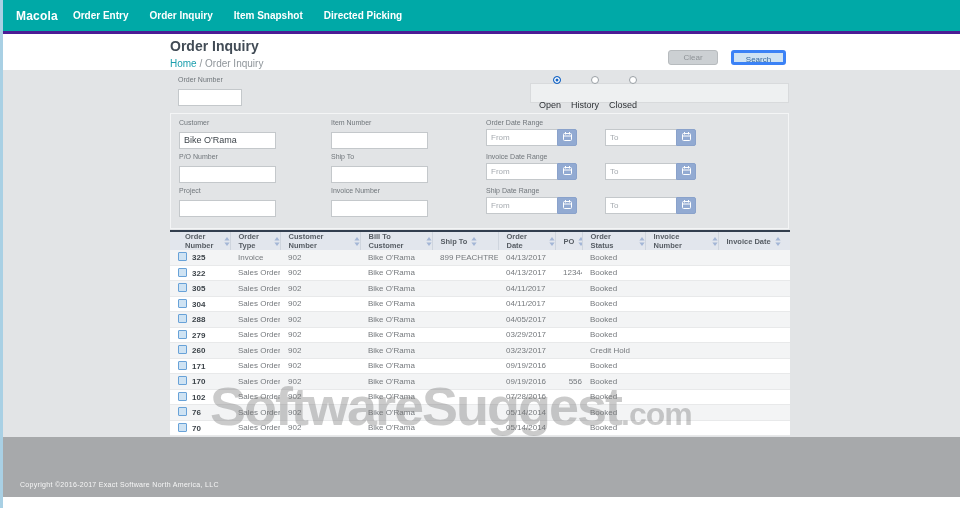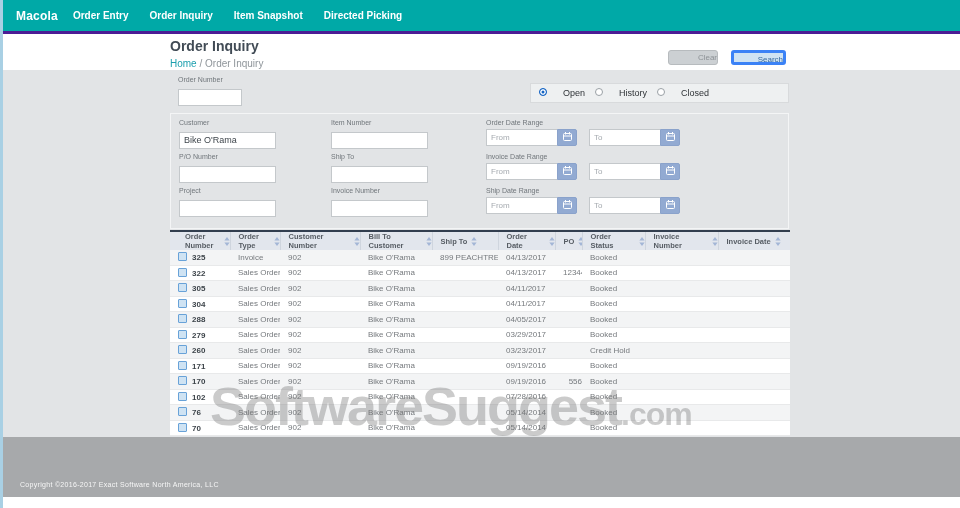--- a/index.html
+++ b/index.html
@@ -12,43 +12,43 @@
   .navbar{position:absolute;top:0;left:0;width:100%;height:34px;background:#00a9a7;border-bottom:3px solid #4c1d95;box-sizing:border-box;display:flex;align-items:center;}
   .brand{margin-left:16px;color:#fff;font-size:12px;font-weight:bold;letter-spacing:.2px;cursor:pointer;}
   .nav-items{display:flex;margin-left:15px;gap:21px;}
   .nav-item{color:#fff;font-size:10px;font-weight:bold;cursor:pointer;white-space:nowrap;}
 
   
   .header-band{position:absolute;top:34px;left:0;width:100%;height:36px;background:#fff;}
   .page-title{position:absolute;left:170px;top:4px;font-size:14px;font-weight:bold;color:#414b55;}
   .breadcrumb{position:absolute;left:170px;top:24px;font-size:10px;color:#8f959a;}
   .breadcrumb .home{color:#1b9fae;cursor:pointer;}
-  .btn{position:absolute;top:16px;height:15px;font-size:8px;border-radius:3px;text-align:right;line-height:13px;box-sizing:border-box;cursor:pointer;font-family:inherit;padding:0;}
+  .btn{position:absolute;top:16px;height:15px;font-size:8px;border-radius:3px;text-align:center;line-height:13px;box-sizing:border-box;cursor:pointer;font-family:inherit;padding:0;}
   .btn-clear{left:668px;width:50px;background:#ccd0d3;border:1px solid #b7bbbe;color:#8d9296;}
   .btn-search{left:731px;width:55px;background:#cfe3f3;border:3px solid #3b82f6;color:#36699e;}
 
   
   .content{position:absolute;top:70px;left:0;width:100%;height:367px;background:#e2e4e6;}
 
   .field-label{display:block;font-size:7px;color:#70767b;margin-bottom:3px;white-space:nowrap;}
   .text-input{height:17px;border:1px solid #c4c8cb;background:#fff;font-size:9px;padding:0 4px;color:#3f464c;font-family:inherit;box-sizing:border-box;width:97px;}
   input::placeholder{color:#a6abb0;}
 
   .order-number-group{position:absolute;left:178px;top:6px;}
   .order-number-group .text-input{width:64px;}
 
   .status-panel{position:absolute;left:530px;top:13px;width:259px;height:20px;background:#eef0f1;border:1px solid #d8dadc;box-sizing:border-box;display:flex;align-items:center;padding-left:8px;gap:10px;}
-  .radio-option{display:flex;align-items:flex-start;gap:16px;cursor:pointer;}
+  .radio-option{display:flex;align-items:flex-end;gap:16px;cursor:pointer;flex-direction:column;}
   .radio-dot{width:8px;height:8px;border-radius:50%;background:#fff;border:1px solid #9aa0a5;box-sizing:border-box;flex:none;}
   .radio-dot.selected{background:#1464c4;border-color:#1464c4;box-shadow:inset 0 0 0 1.5px #fff;}
   .radio-label{font-size:9px;color:#2f3337;}
 
   .filter-panel{position:absolute;left:170px;top:43px;width:619px;height:116px;border:1px solid #f4f5f6;box-sizing:border-box;padding:5px 0 0 8px;}
   .filter-grid{display:grid;grid-template-columns:152px 155px auto;grid-auto-rows:34px;}
-  .range-row{display:flex;gap:12px;}
+  .range-row{display:flex;gap:28px;}
   .date-pair{display:flex;}
   .date-input{width:71px;height:17px;border:1px solid #c4c8cb;border-right:none;background:#fff;font-size:8px;padding:0 4px;color:#3f464c;box-sizing:border-box;font-family:inherit;}
   .cal-btn{width:20px;height:17px;background:#92aad2;border:1px solid #8aa2cb;border-radius:0 2px 2px 0;display:flex;align-items:center;justify-content:center;cursor:pointer;padding:0;box-sizing:border-box;flex:none;}
 
   
   .orders-table{position:absolute;left:170px;top:160px;width:620px;border-collapse:collapse;table-layout:fixed;}
   .orders-table thead th{background:#e2e6ed;border-top:2px solid #323e4f;height:12px;font-size:7.5px;color:#575d64;text-align:left;padding:0 0 0 8px;font-weight:bold;border-right:1px solid #cfd5de;overflow:hidden;}
   .orders-table thead th:last-child{border-right:none;}
   .orders-table thead th:first-child{padding-left:15px;}
   .th-inner{display:flex;align-items:center;gap:4px;}

